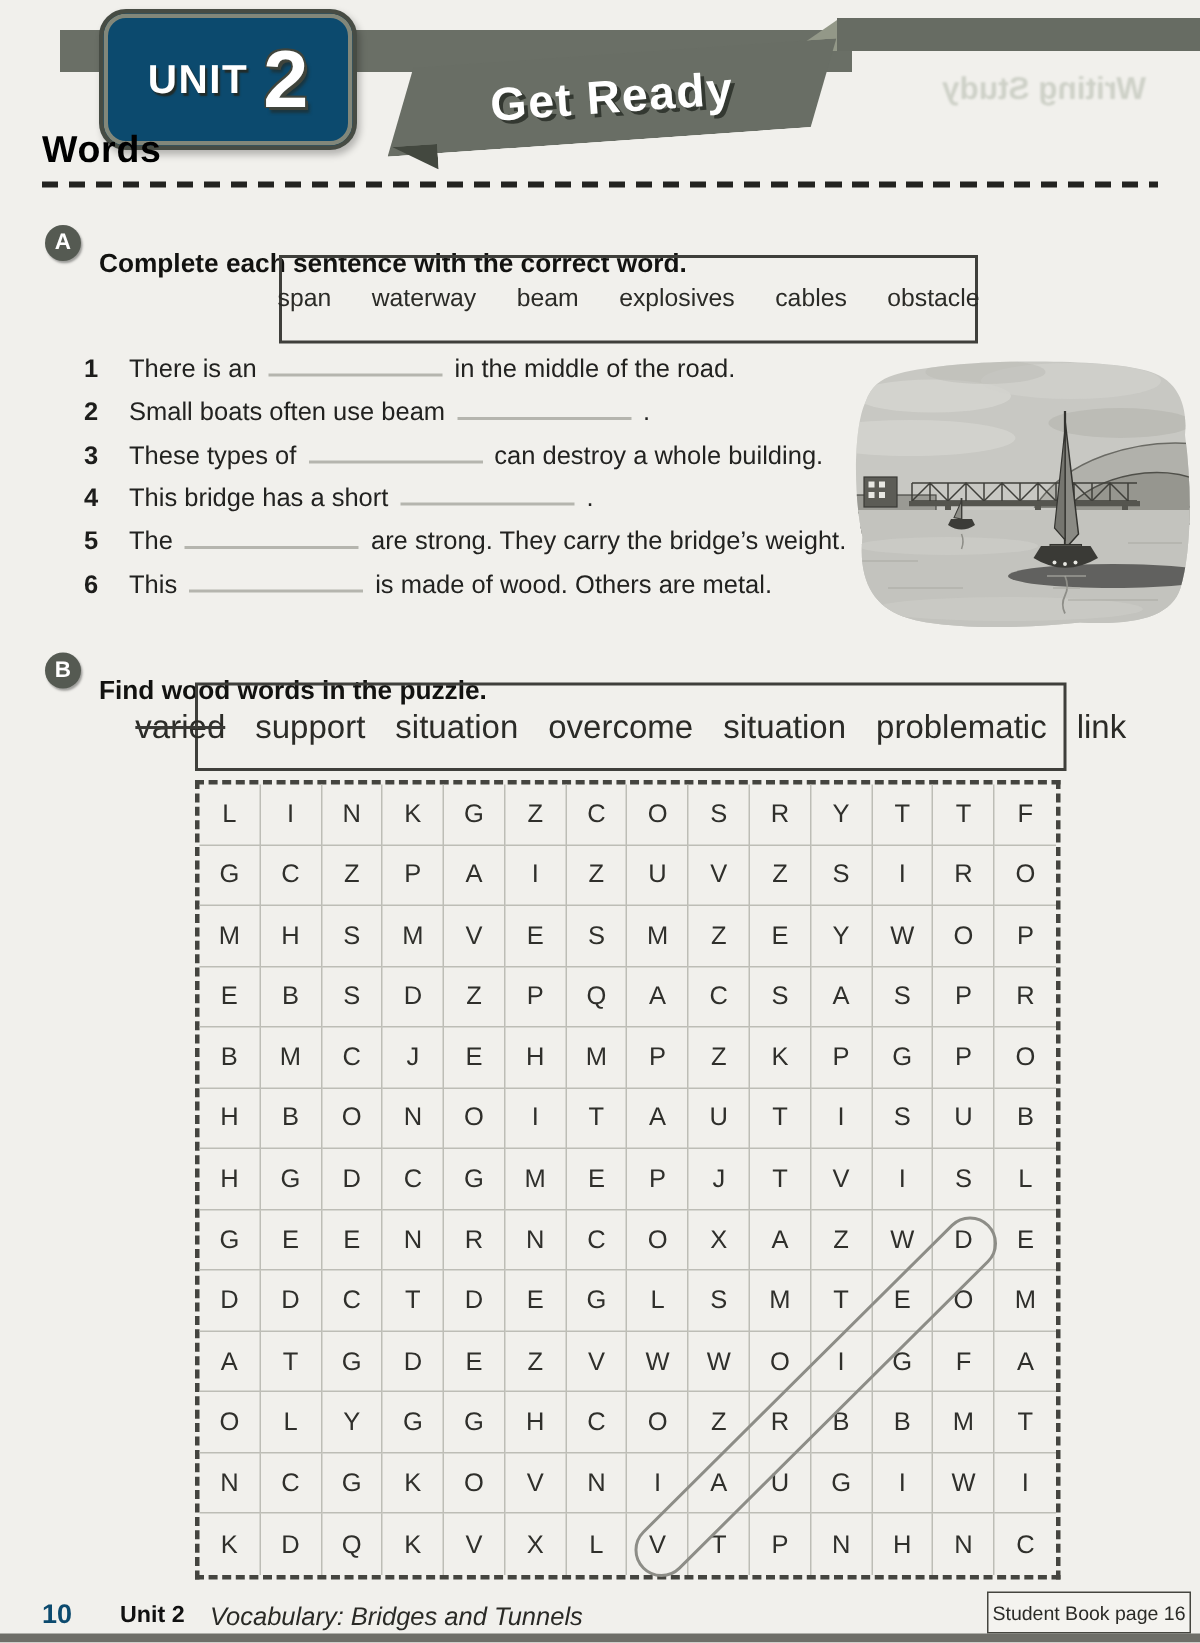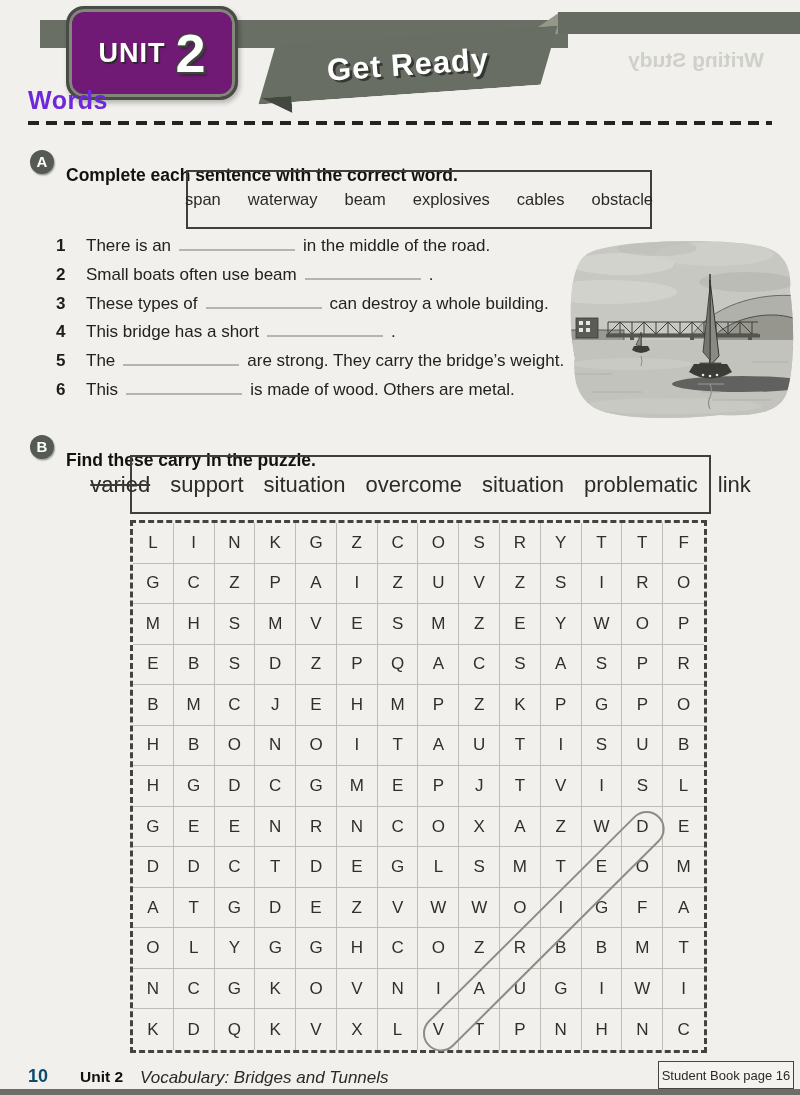--- a/index.html
+++ b/index.html
@@ -11,35 +11,35 @@
   .bar-right{position:absolute;left:558px;top:12px;width:242px;height:22px;background:#676c63;}
   .bar-fold{position:absolute;left:528px;top:12px;width:32px;height:22px;background:#939888;
             clip-path:polygon(100% 0,100% 100%,0 100%);}
   .ribbon{position:absolute;left:256px;top:36px;width:304px;height:58px;background:#696e65;
           transform:rotate(-4deg);clip-path:polygon(7% 0,100% 0,93% 100%,0 100%);
           display:flex;align-items:center;justify-content:center;}
   .ribbon-text{color:#ffffff;font-size:31px;font-weight:bold;letter-spacing:1px;
                text-shadow:2.5px 2.5px 0 rgba(42,47,40,.85);}
   .ribbon-fold{position:absolute;left:262px;top:97px;width:30px;height:17px;background:#43483f;
                clip-path:polygon(0 0,100% 0,100% 100%);transform:rotate(-4deg);}
-  .unit-badge{position:absolute;left:66px;top:6px;width:166px;height:88px;background:#701a75;
+  .unit-badge{position:absolute;left:66px;top:6px;width:166px;height:88px;background:#0c4a6e;
               border:3px solid #474c44;border-radius:18px;
               box-shadow:inset 0 0 0 3px #82877a,2px 3px 5px rgba(0,0,0,.25);
               display:flex;align-items:center;justify-content:center;gap:10px;}
   .unit-label{color:#fff;font-weight:bold;font-size:27px;letter-spacing:1px;
               text-shadow:1.5px 2px 1px rgba(35,40,33,.9);}
   .unit-number{color:#fff;font-weight:bold;font-size:54px;line-height:1;
                text-shadow:2px 2px 0 #3f443c,-1px -1px 0 #3f443c,1px -1px 0 #3f443c,-1px 1px 0 #3f443c,3px 4px 2px rgba(35,40,33,.6);}
   .ghost{position:absolute;left:598px;top:48px;width:196px;text-align:center;
          transform:scaleX(-1);color:#9aa392;opacity:.4;font-weight:bold;font-size:21px;
          filter:blur(.6px);}
 
   
   .words-title{position:absolute;left:28px;top:86px;font-size:25px;font-weight:bold;
-               color:#6d28d9;letter-spacing:.5px;}
+               color:#000000;letter-spacing:.5px;}
   .dashed-rule{position:absolute;left:28px;top:121px;width:744px;height:3.5px;
                background:repeating-linear-gradient(90deg,#232320 0 11px,transparent 11px 18px);}
 
   
   .ex-header{position:absolute;left:30px;display:flex;align-items:center;gap:12px;}
   .ex-a{top:137px;}
   .ex-b{top:422px;}
   .ex-badge{width:24px;height:24px;border-radius:50%;background:#555a52;color:#fff;
             font-weight:bold;font-size:15px;display:flex;align-items:center;justify-content:center;
             box-shadow:1px 1.5px 1.5px rgba(0,0,0,.35);flex:none;}
@@ -197,21 +197,21 @@
         <circle cx="148" cy="142" r="1.3" fill="#e8e8e3"></circle>
         <circle cx="155" cy="141" r="1.3" fill="#e8e8e3"></circle>
       <path d="M148,150 q3,7 0,13 q-3,6 0,12" stroke="#8e8e88" stroke-width="1.2" fill="none"></path>
       <path d="M136,150 h26 M140,158 h18" stroke="#a9a9a3" stroke-width="1" opacity=".8"></path>
     </g>
   </svg>
 </div>
 
 <div class="ex-header ex-b">
   <span class="ex-badge">B</span>
-  <span class="ex-instruction">Find these carry in the puzzle.</span>
+  <span class="ex-instruction">Find wood words in the puzzle.</span>
 </div>
 <div class="bank bank-b">
   <span class="bank-words" style="display:contents"><span class="word crossed">varied</span><span class="word">support</span><span class="word">situation</span><span class="word">overcome</span><span class="word">situation</span><span class="word">problematic</span><span class="word">link</span></span>
 </div>
 
 <div class="puzzle">
   <div class="puzzle-grid">
       <div class="cell">L</div>
       <div class="cell">I</div>
       <div class="cell">N</div>

